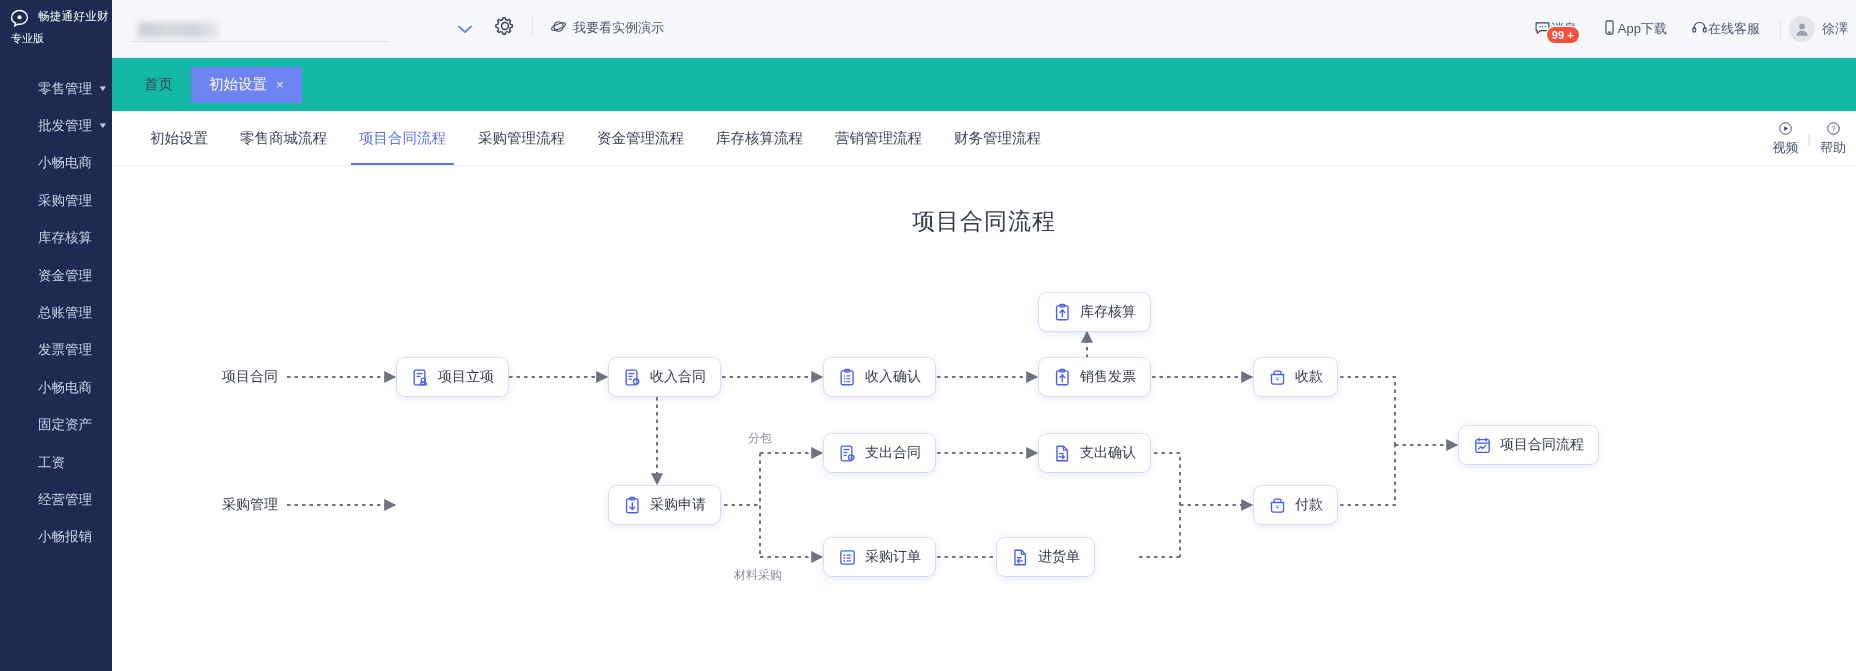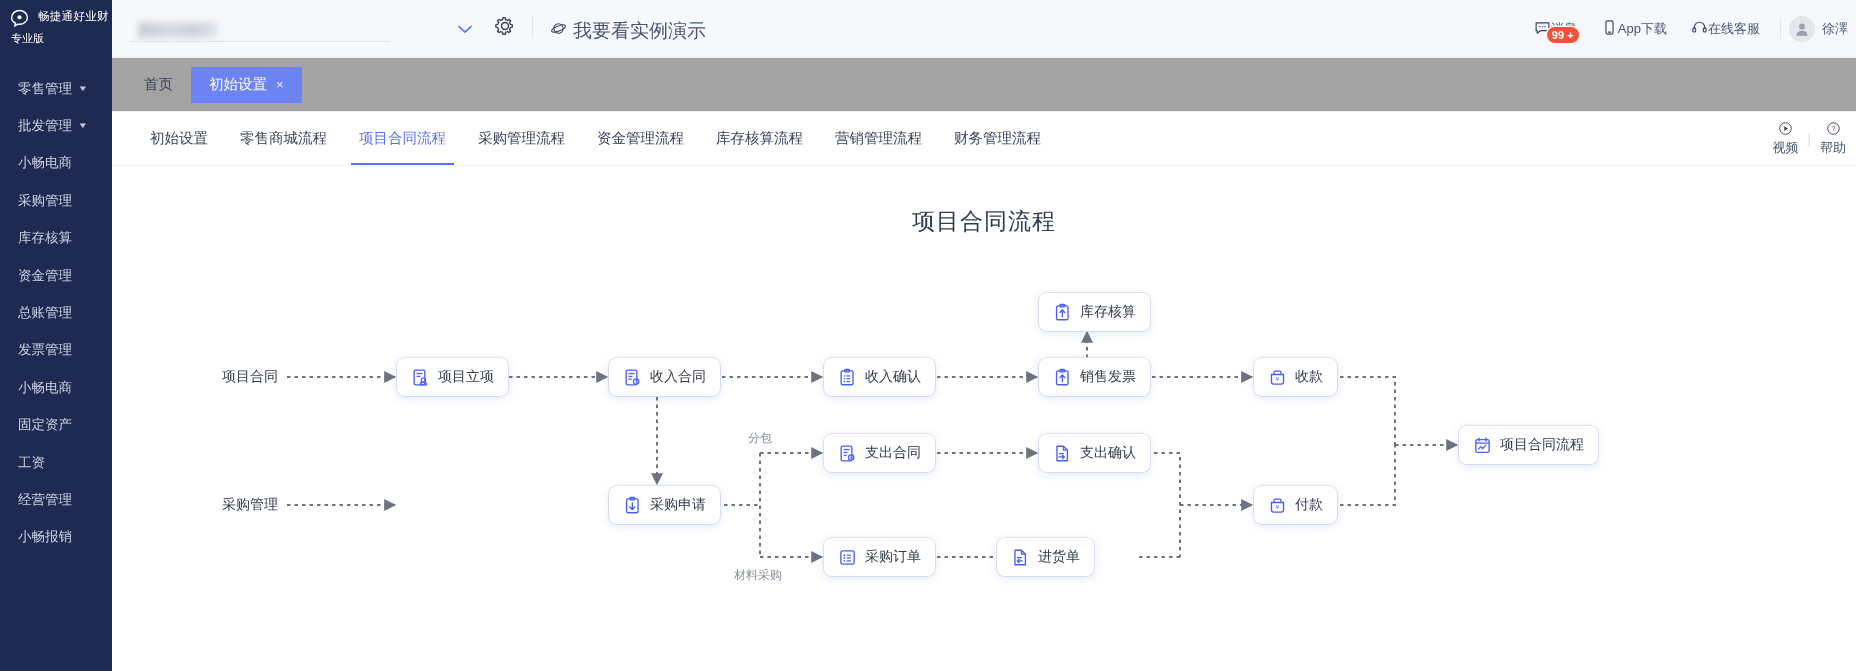--- a/index.html
+++ b/index.html
@@ -25,21 +25,21 @@
     display: flex; align-items: center; justify-content: center;
   }
   .logo-text {
     color: #ffffff; font-size: 11.5px; letter-spacing: .3px;
     white-space: nowrap; font-weight: 500;
   }
   .logo-sub {
     color: #ffffff; font-size: 11px; margin-top: 3px; margin-left: 1px;
     font-weight: 500;
   }
-  .nav { padding-top: 8px; }
+  .nav { padding-top: 8px; padding-left: 20px; }
   .nav-item {
     height: 37.4px; display: flex; align-items: center;
     color: #ccd2e6; font-size: 13.5px; padding-left: 18px; cursor: pointer;
     white-space: nowrap;
   }
   .nav-item .caret {
     margin-left: 7px; font-size: 8px; color: #c3c9de; line-height: 1;
     transform: scaleX(1.35);
   }
 
@@ -65,21 +65,21 @@
     cursor: pointer;
   }
   .gear-btn {
     position: absolute; left: 382px; top: 15px; width: 22px; height: 22px; cursor:pointer;
   }
   .tb-divider {
     position: absolute; left: 420px; top: 15px; width: 1px; height: 22px; background: #e2e5ee;
   }
   .demo-link {
     position: absolute; left: 438px; top: 18px; display: flex; align-items: center;
-    gap: 6px; color: #4a5570; font-size: 19px; cursor: pointer; white-space: nowrap;
+    gap: 6px; color: #4a5570; font-size: 13px; cursor: pointer; white-space: nowrap;
   }
   .tb-right {
     position: absolute; right: 8px; top: 0; height: 58px;
     display: flex; align-items: center; gap: 0;
   }
   .tb-ritem {
     display: flex; align-items: center; padding: 0 12px;
     color: #4a5570; font-size: 13px; cursor: pointer; position: relative; white-space: nowrap;
   }
   .badge {
@@ -91,21 +91,21 @@
   .tb-vdiv { width: 1px; height: 20px; background: #e2e5ee; margin: 0 8px; }
   .avatar {
     width: 26px; height: 26px; border-radius: 50%; background: #e4e6ec;
     display: flex; align-items: center; justify-content: center; flex: none;
   }
   .uname { color:#4a5570; font-size:13px; margin-left:7px; white-space:nowrap; }
 
   
   .tabstrip {
     position: absolute; left: 112px; top: 58px; right: 0; height: 54px;
-    background: #a3a3a3; border-bottom: 1px solid #eceef4;
+    background: #14b8a6; border-bottom: 1px solid #eceef4;
     display: flex; align-items: center; padding-left: 14px;
   }
   .tab {
     height: 36px; display: flex; align-items: center; padding: 0 18px;
     font-size: 14.5px; color: #3c4257; cursor: pointer; white-space: nowrap;
   }
   .tab.active { background: #6d83f2; color: #fff; }
   .tab .x { margin-left: 9px; font-size: 13px; opacity: .9; }
 
   

